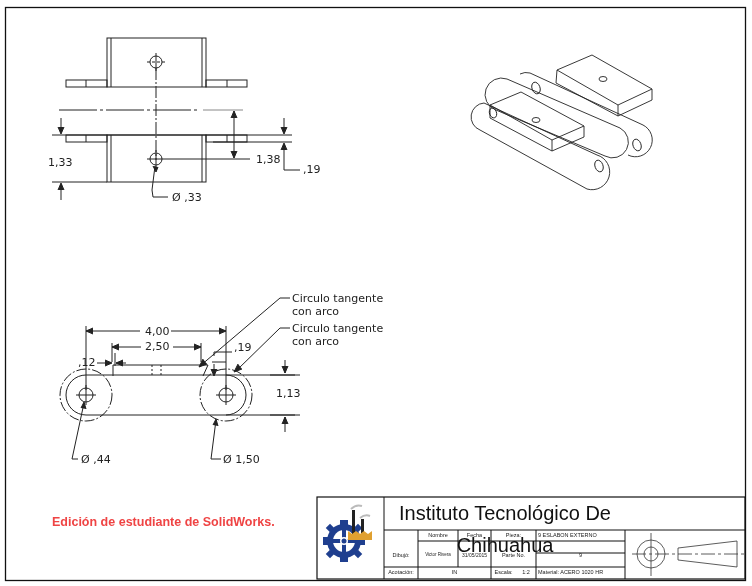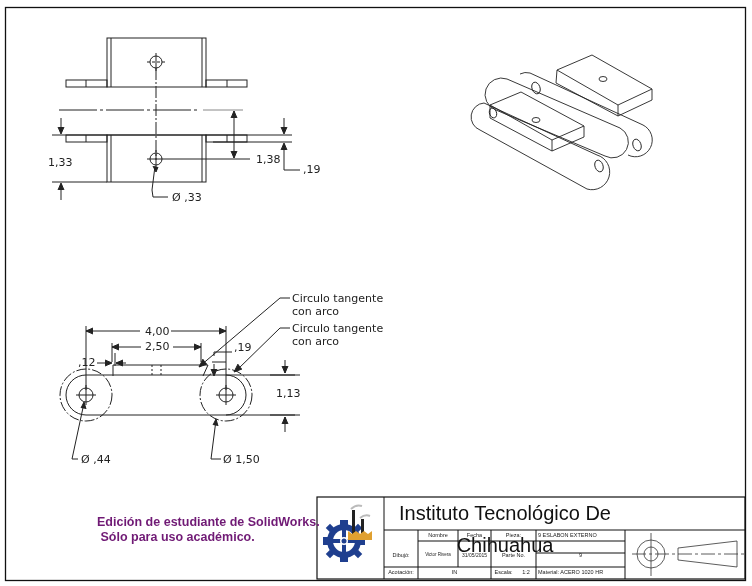--- a/index.html
+++ b/index.html
@@ -1,20 +1,20 @@
 <!DOCTYPE html>
 <html><head>
 <meta charset="utf-8">
 <style>
   html,body{margin:0;padding:0;background:#fff;}
   body{width:752px;height:586px;position:relative;overflow:hidden;font-family:"Liberation Sans",sans-serif;}
   svg{position:absolute;left:0;top:0;}
   .dim{font-family:"DejaVu Sans",sans-serif;font-size:11px;fill:#222;}
   .note{font-family:"DejaVu Sans",sans-serif;font-size:11px;fill:#222;}
-  .wm{position:absolute;left:52px;top:515px;font-weight:bold;font-size:12.5px;line-height:15px;color:#701a75;font-family:"Liberation Sans",sans-serif;margin-left:45px;}
+  .wm{position:absolute;left:52px;top:515px;font-weight:bold;font-size:12.5px;line-height:15px;color:#ef4444;font-family:"Liberation Sans",sans-serif;}
   .tb{position:absolute;left:316px;top:497px;width:430px;height:82px;}
   .tb-title{position:absolute;left:68px;top:0;width:242px;height:32px;font-size:20px;line-height:32px;text-align:center;color:#111;}
   .tbc{position:absolute;font-size:5.5px;color:#222;text-align:center;line-height:10px;}
 </style>
 </head>
 <body>
 
 <svg width="752" height="586" viewBox="0 0 752 586" stroke="#222" fill="none" stroke-width="1">
 
   <rect x="5.5" y="7.5" width="740" height="573" stroke="#111" stroke-width="1.3"></rect>
@@ -217,21 +217,20 @@
       <rect x="361" y="519" width="3" height="21" fill="#222"></rect>
       <path d="M348,540 L372,540 L372,531 L368,534 L364,531 L360,534 L356,531 L352,534 L348,531 Z" fill="#e0a030"></path>
       <path d="M351,509 Q356,504 362,506" stroke="#bbb" stroke-width="2" fill="none"></path>
       <path d="M360,518 Q365,514 370,516" stroke="#bbb" stroke-width="2" fill="none"></path>
     </g>
   </g>
 </svg>
 
 <div class="wm">
   <div>Edición de estudiante de SolidWorks.</div>
-  <div style="white-space:pre"> Sólo para uso académico.</div>
 </div>
 
 <div class="tb">
   <div class="tb-title">Instituto Tecnológico De Chihuahua</div>
   <div class="tbc" style="left:102px;top:33px;width:40px;">Nombre</div>
   <div class="tbc" style="left:142px;top:33px;width:33px;">Fecha</div>
   <div class="tbc" style="left:175px;top:33px;width:45px;">Pieza:</div>
   <div class="tbc" style="left:222px;top:33px;width:87px;text-align:left;">9 ESLABON EXTERNO</div>
   <div class="tbc" style="left:68px;top:53px;width:34px;">Dibujó:</div>
   <div class="tbc" style="left:102px;top:53px;width:40px;font-size:4.5px;">Victor Rivera</div>

